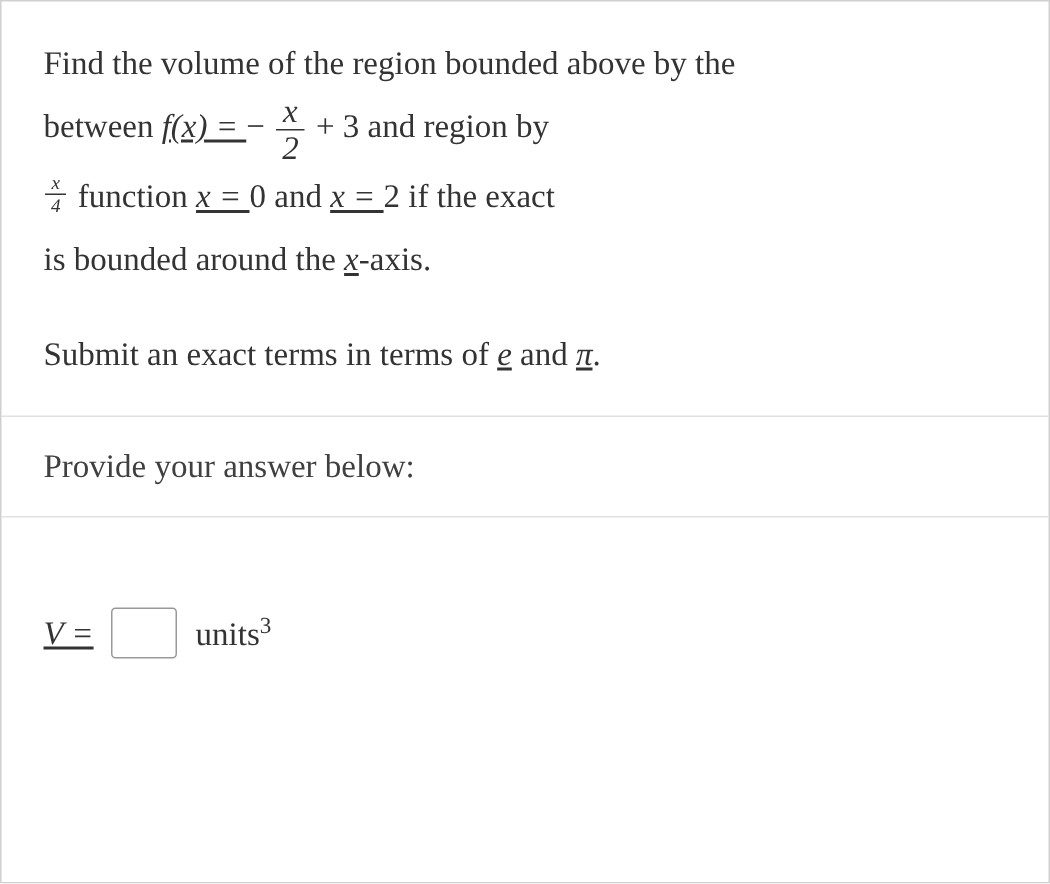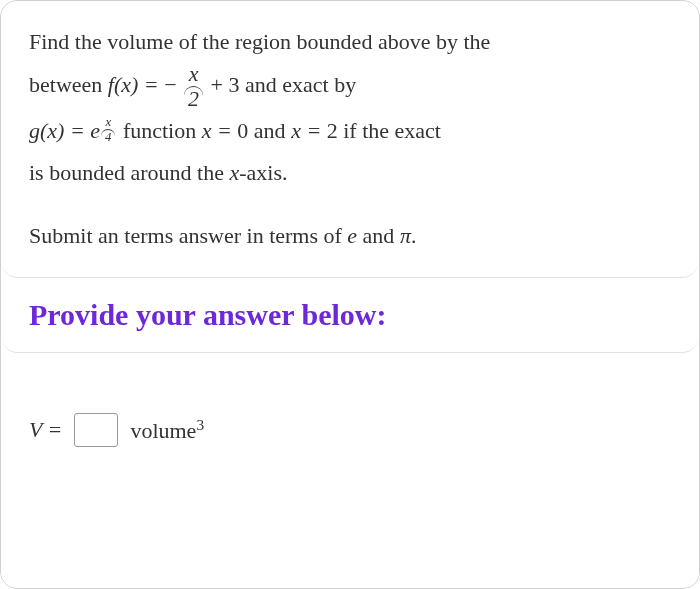--- a/index.html
+++ b/index.html
@@ -1,49 +1,49 @@
 <!DOCTYPE html>
 <html><head>
 <meta charset="utf-8">
 <style>
-  * { box-sizing: border-box; margin: 0; padding: 0; border-radius: 17px; }
+  * { box-sizing: border-box; margin: 0; padding: 0; }
   body {
     font-family: Georgia, 'Times New Roman', serif;
     background: #fff;
     width: 700px;
     height: 589px;
     color: #333;
   }
   .card {
     border: 1px solid #d0d0d0;
     width: 700px;
     height: 589px;
     background: #fff;
   }
   .section {
     padding: 20px 28px;
     border-bottom: 1px solid #e2e2e2;
   }
   .section.no-border { border-bottom: none; }
   .problem { font-size: 22px; line-height: 1.9; color: #333; }
-  .math-i { font-style: italic; font-family: 'Times New Roman', serif; }
+  .math-i { font-style: italic; font-family: 'Times New Roman', serif; text-decoration: underline; }
   .frac {
     display: inline-flex;
     flex-direction: column;
     align-items: center;
     vertical-align: middle;
     font-style: italic;
     line-height: 1;
     margin: 0 2px;
   }
   .frac .num { padding: 0 4px 1px 4px; }
   .frac .den { border-top: 1.3px solid #333; padding: 1px 4px 0 4px; }
   .frac.small { font-size: 0.58em; vertical-align: 0.95em; margin-left: 1px; }
   .frac.small .den { border-top-width: 1px; }
-  .prompt { font-size: 30px; color: #6d28d9; font-weight: bold; }
+  .prompt { font-size: 22px; color: #404040; }
   .answer-area { padding: 60px 28px 40px 28px; }
   .answer-row { display: flex; align-items: center; gap: 12px; font-size: 22px; }
   .answer-input {
     width: 44px; height: 34px;
     border: 1px solid #999;
     border-radius: 3px;
     font-size: 18px;
     text-align: center;
     background: #fff;
   }
@@ -58,45 +58,45 @@
     <p class="problem">
       <span>Find the volume of the region bounded above by the</span><br>
       <span>between </span>
       <span class="math-i">f(x) = </span>
       <span>−</span>
       <span class="frac">
         <span class="num">x</span>
         <span class="den">2</span>
       </span>
       <span> + 3</span>
-      <span> and exact by</span><br>
+      <span> and region by</span><br>
 
-      <span class="math-i">g(x) = e</span><span class="frac small">
+      <span class="frac small">
         <span class="num">x</span>
         <span class="den">4</span>
       </span>
       <span> function </span>
       <span class="math-i">x = </span><span>0</span>
       <span> and </span>
       <span class="math-i">x = </span><span>2</span>
       <span> if the exact</span><br>
       <span>is bounded around the </span><span class="math-i">x</span><span>-axis.</span>
     </p>
     <p class="problem" style="margin-top:22px;">
-      <span>Submit an terms answer in terms of </span><span class="math-i">e</span><span> and </span><span class="math-i">π</span><span>.</span>
+      <span>Submit an exact terms in terms of </span><span class="math-i">e</span><span> and </span><span class="math-i">π</span><span>.</span>
     </p>
   </div>
 
   <div class="section">
     <p class="prompt">Provide your answer below:</p>
   </div>
 
   <div class="section no-border answer-area">
     <div class="answer-row">
       <span class="math-i">V = </span>
       <input class="answer-input" type="text" value="" style="">
       <span>
-        <span>volume</span><span class="sup">3</span>
+        <span>units</span><span class="sup">3</span>
       </span>
     </div>
   </div>
 
 </div>
 
 </body></html>

